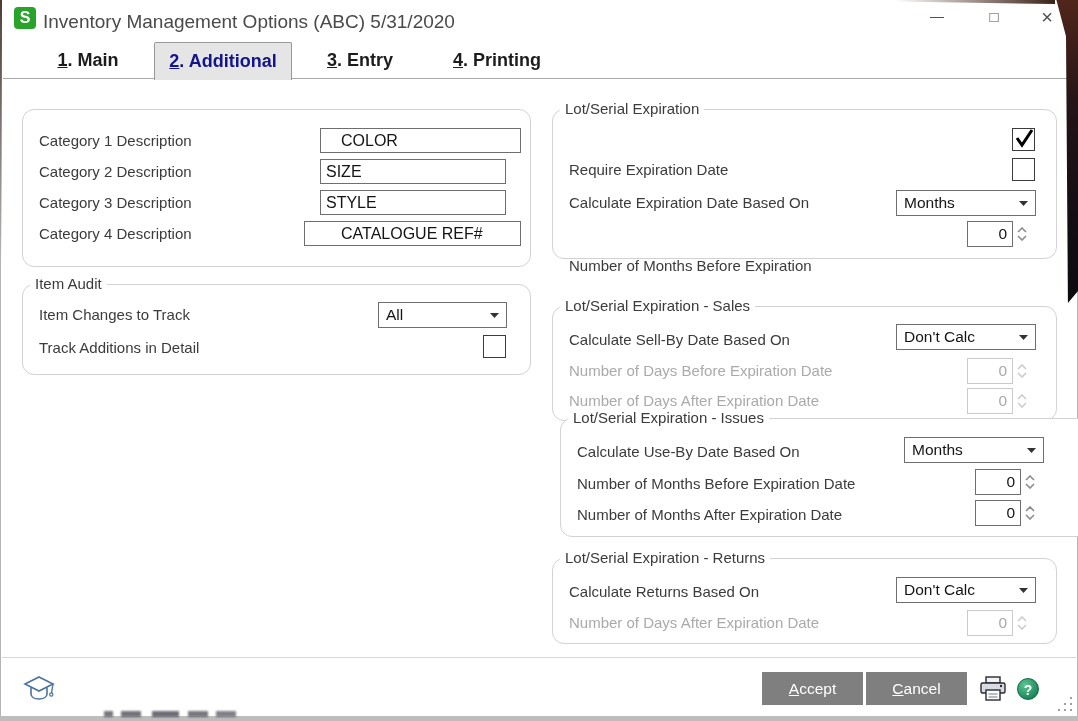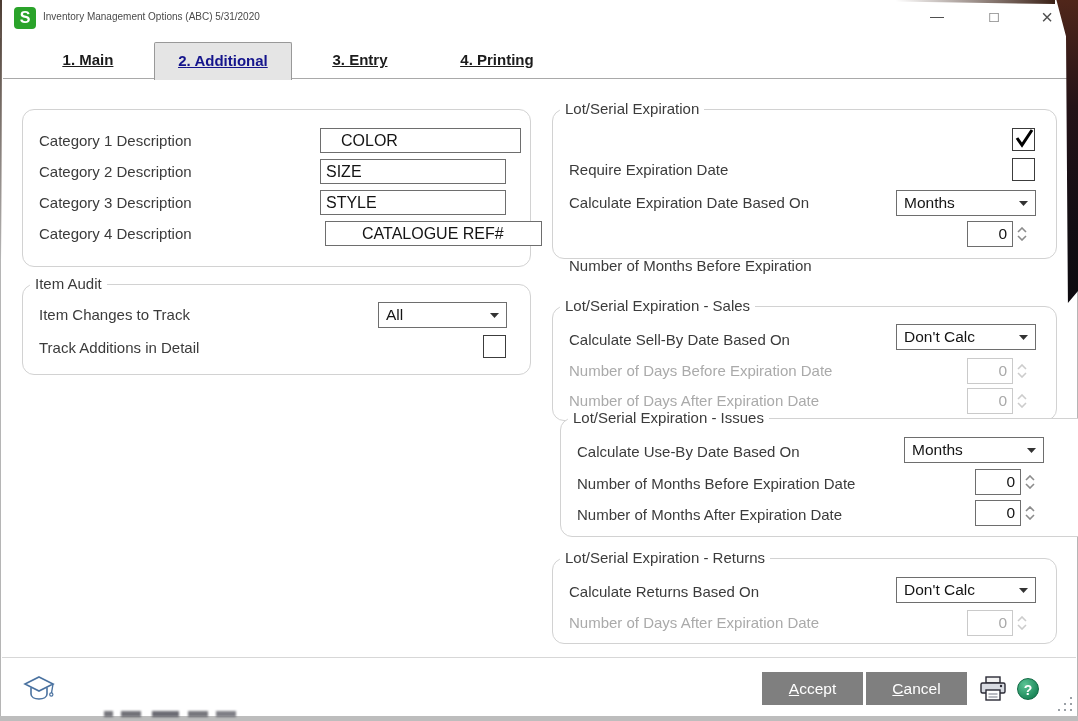--- a/index.html
+++ b/index.html
@@ -6,29 +6,29 @@
   .screen{
     position:relative;width:1078px;height:721px;background:#ffffff;
     font-family:"Liberation Sans",sans-serif;overflow:hidden;
     box-shadow:inset 0 0 0 1px #b5b5b5;
   }
   .abs{position:absolute;}
   
   .titlebar{position:absolute;left:0;top:0;right:0;height:38px;background:#fff;}
   .logo{position:absolute;left:14px;top:7px;width:22px;height:22px;background:#2aa32a;border-radius:4px;
         color:#fff;font-weight:bold;font-size:16px;text-align:center;line-height:22px;}
-  .title{position:absolute;left:43px;top:11px;font-size:10px;color:#4a4a4a;white-space:nowrap;}
+  .title{position:absolute;left:43px;top:11px;font-size:19px;color:#4a4a4a;white-space:nowrap;}
   .winctl{position:absolute;top:3px;width:34px;height:30px;text-align:center;color:#4f4f4f;cursor:pointer;}
   .winctl.min{left:920px;font-size:14px;line-height:26px;}
   .winctl.max{left:977px;font-size:15px;line-height:28px;}
   .winctl.close{left:1030px;font-size:20px;line-height:28px;}
   
   .tabline{position:absolute;top:78px;left:3px;right:3px;height:1px;background:#a9a9a9;z-index:1;}
   .tab{position:absolute;top:42px;height:36px;line-height:36px;text-align:center;font-weight:bold;
-       font-size:15px;color:#1c1c1c;cursor:pointer;z-index:2;text-decoration:underline;}
+       font-size:18px;color:#1c1c1c;cursor:pointer;z-index:2;}
   .tab.selected{background:#e5e5e5;border:1px solid #999;border-bottom:none;color:#14148c;height:37px;
        z-index:3;border-radius:2px 2px 0 0;}
   .u{text-decoration:underline;}
   
   .group{position:absolute;border:1px solid #d2d2d2;border-radius:12px;background:#fff;}
   .group-title{position:absolute;top:-10px;left:7px;background:#fff;padding:0 5px;font-size:15px;
        color:#3b3b3b;white-space:nowrap;line-height:18px;}
   .label{position:absolute;font-size:15px;color:#3b3b3b;white-space:nowrap;}
   .label.disabled{color:#aaaaaa;}
   .textbox{position:absolute;border:1px solid #6e6e6e;background:#fff;font-size:16px;color:#141414;
@@ -98,21 +98,21 @@
   </div>
 
   <div class="group" style="left:22px;top:109px;width:507px;height:156px;">
     <div class="label" style="left:16px;top:22px;">Category 1 Description</div>
     <input class="textbox" style="left: 297px; top: 18px; width: 174px; padding-left: 20px;" value="COLOR">
     <div class="label" style="left:16px;top:53px;">Category 2 Description</div>
     <input class="textbox" style="left: 297px; top: 49px; width: 174px;" value="SIZE">
     <div class="label" style="left:16px;top:84px;">Category 3 Description</div>
     <input class="textbox" style="left: 297px; top: 80px; width: 174px;" value="STYLE">
     <div class="label" style="left:16px;top:115px;">Category 4 Description</div>
-    <input class="textbox" style="left: 302px; top: 111px; width: 174px; padding-left: 36px;" value="CATALOGUE REF#">
+    <input class="textbox" style="left: 281px; top: 111px; width: 174px; padding-left: 36px;" value="CATALOGUE REF#">
   </div>
 
   <div class="group" style="left:22px;top:284px;width:507px;height:89px;">
     <div class="group-title">Item Audit</div>
     <div class="label" style="left:16px;top:21px;">Item Changes to Track</div>
     <div class="dropdown" style="left:355px;top:17px;width:120px;">
       <span>All</span>
       <svg class="arr" width="9" height="5">
           <path d="M0 0h9L4.5 5z" fill="#333"></path>
         </svg>

